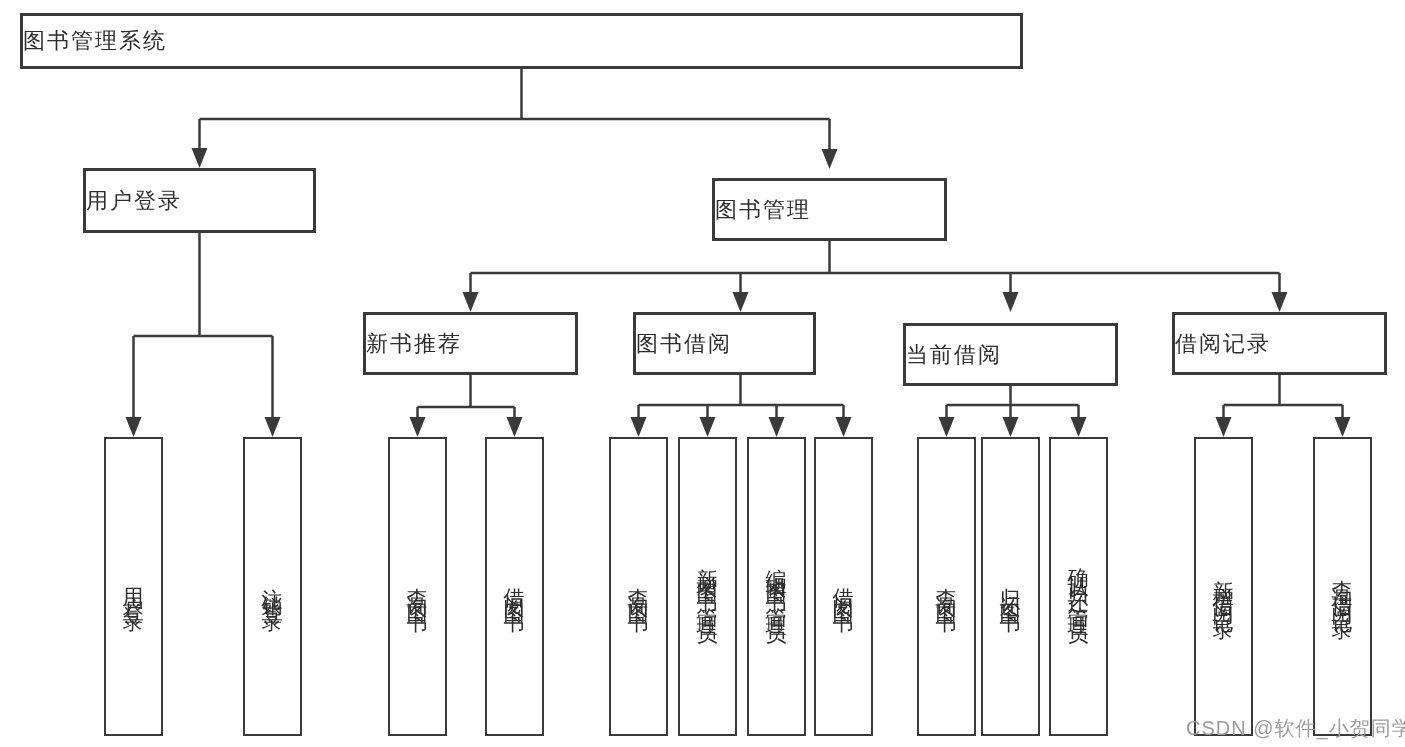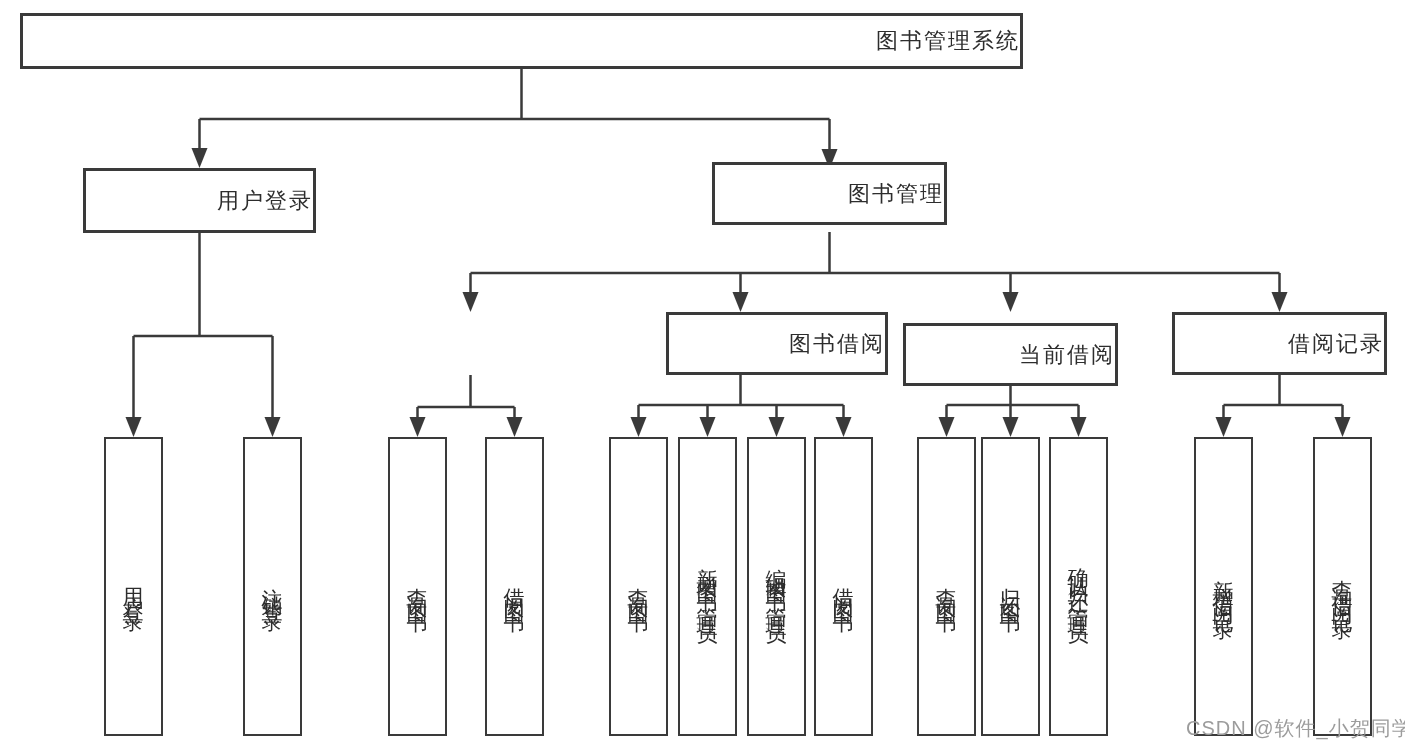--- a/index.html
+++ b/index.html
@@ -21,21 +21,21 @@
     width: 1405px;
     height: 747px;
   }
   .node {
     position: absolute;
     box-sizing: border-box;
     background: #ffffff;
     border: 3px solid #3a3a3a;
     display: flex;
     align-items: center;
-    justify-content: flex-end;
+    justify-content: flex-start;
     color: #2d2d2d;
     font-size: 22px;
     letter-spacing: 2px;
     z-index: 2;
   }
   .leaf {
     position: absolute;
     box-sizing: border-box;
     background: #ffffff;
     border: 2.5px solid #3a3a3a;
@@ -52,24 +52,24 @@
     writing-mode: vertical-rl;
     text-orientation: mixed;
     font-size: 21px;
     letter-spacing: 8px;
     line-height: 1;
     white-space: nowrap;
   }
   
   .n-root  { left: 20px;  top: 13px;  width: 1003px; height: 56px; }
   .n-login { left: 83px;  top: 168px; width: 233px;  height: 65px; }
-  .n-mgmt  { left: 712px; top: 162px; width: 235px;  height: 63px; }
+  .n-mgmt  { left: 712px; top: 178px; width: 235px;  height: 63px; }
   
   .n-g1 { left: 363px;  top: 312px; width: 215px; height: 63px; }
-  .n-g2 { left: 633px;  top: 312px; width: 222px; height: 63px; margin-left: 33px; }
+  .n-g2 { left: 633px;  top: 312px; width: 183px; height: 63px; }
   .n-g3 { left: 903px;  top: 312px; width: 215px; height: 63px; margin-top: 11px; }
   .n-g4 { left: 1172px; top: 312px; width: 215px; height: 63px; }
   
   .l1  { left: 104px; }
   .l2  { left: 243px; }
   .l3  { left: 388px; }
   .l4  { left: 485px; }
   .l5  { left: 609px; }
   .l6  { left: 678px; }
   .l7  { left: 747px; }
@@ -168,20 +168,23 @@
     <span>图书管理系统</span>
   </div>
 
   <div class="node n-login">
     <span>用户登录</span>
   </div>
   <div class="node n-mgmt">
     <span>图书管理</span>
   </div>
 
+  <div class="node n-g1">
+    <span>新书推荐</span>
+  </div>
   <div class="node n-g2">
     <span>图书借阅</span>
   </div>
   <div class="node n-g3">
     <span>当前借阅</span>
   </div>
   <div class="node n-g4">
     <span>借阅记录</span>
   </div>
 

